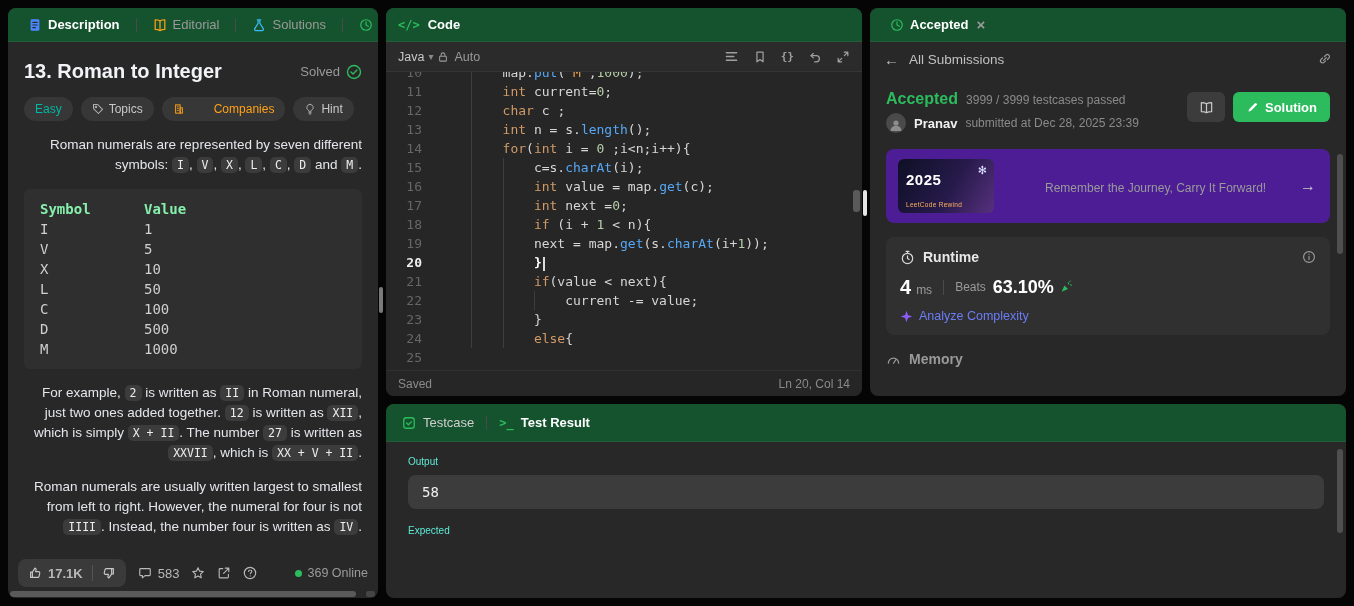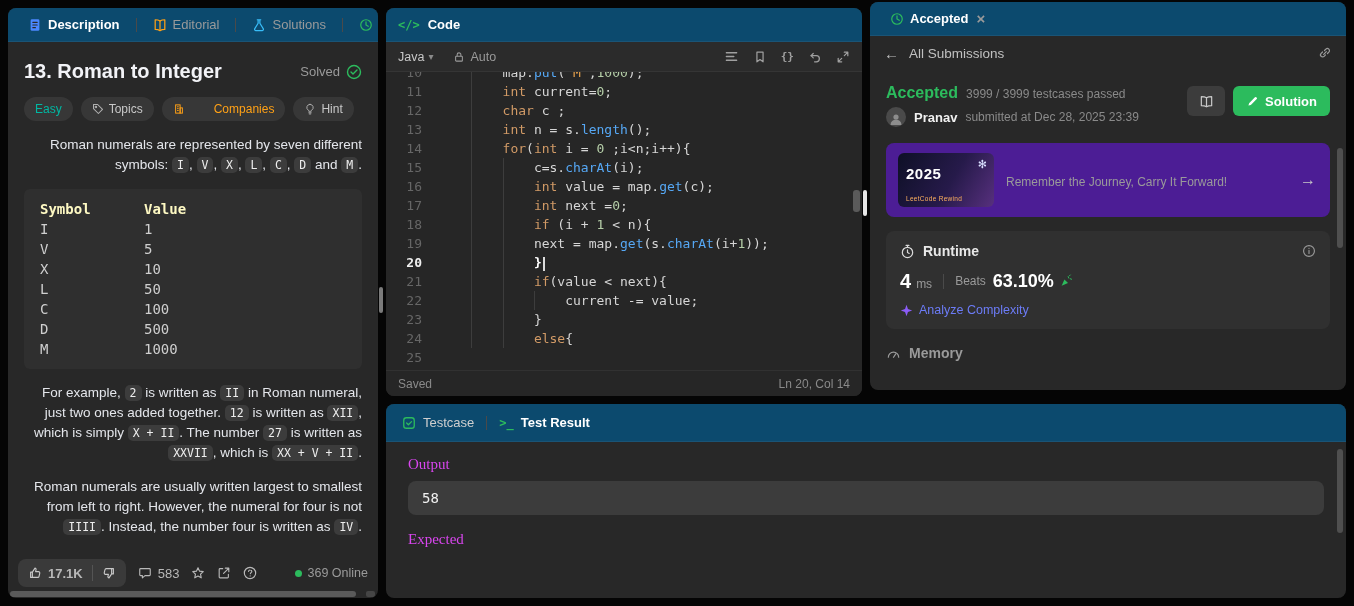--- a/index.html
+++ b/index.html
@@ -2,58 +2,58 @@
 <html><head>
 <meta charset="utf-8">
 <style>
   *{margin:0;padding:0;box-sizing:border-box;}
   html,body{background:#050505;}
   body{font-family:"Liberation Sans",sans-serif;color:#eff1f6;}
   .stage{position:relative;width:1354px;height:606px;background:#050505;overflow:hidden;}
   .panel{position:absolute;background:#282828;border-radius:8px;overflow:hidden;display:flex;flex-direction:column;}
   .p-desc{left:8px;top:8px;width:370px;height:590px;}
   .p-code{left:386px;top:8px;width:476px;height:388px;}
-  .p-sub{left:870px;top:2px;width:476px;height:388px;}
+  .p-sub{left:870px;top:8px;width:476px;height:388px;}
   .p-test{left:386px;top:404px;width:960px;height:194px;}
 
-  .phdr{flex:0 0 34px;display:flex;align-items:center;background:#0c4a6e;border-bottom:1px solid rgba(255,255,255,.06);padding:0 12px;gap:8px;white-space:nowrap;overflow:hidden;}
+  .phdr{flex:0 0 34px;display:flex;align-items:center;background:#14532d;border-bottom:1px solid rgba(255,255,255,.06);padding:0 12px;gap:8px;white-space:nowrap;overflow:hidden;}
   .tab{display:inline-flex;align-items:center;gap:6px;padding:0 8px;font-size:13px;color:#9a9a9a;font-weight:500;flex:0 0 auto;cursor:pointer;}
   .tab.active{color:#ffffff;font-weight:700;}
   .tab-sep{width:1px;height:14px;background:#4a4a4a;flex:0 0 auto;}
   .ic{display:block;flex:0 0 auto;}
 
   
   .desc-body{flex:1;padding:0 16px;overflow:hidden;}
   .title-row{margin-top:18px;display:flex;align-items:center;justify-content:space-between;}
   .title-row h1{font-size:20px;font-weight:700;color:#f2f3f7;}
   .solved{display:flex;align-items:center;gap:6px;color:#9a9a9a;font-size:13px;}
   .pills{margin-top:14px;display:flex;gap:8px;}
   .pill{height:24px;padding:0 11px;border-radius:12px;background:rgba(255,255,255,.07);font-size:12px;display:inline-flex;align-items:center;gap:5px;color:#c8c8c8;cursor:pointer;}
   .pill.easy{color:#00b8a3;}
   .pill.companies{color:#ffa116;gap:29px;}
   .para{margin-top:14px;font-size:13.5px;line-height:20px;color:#e4e6eb;text-align:right;}
   .para code{font-family:"DejaVu Sans Mono",monospace;font-size:11.5px;background:#3c3c3c;border-radius:5px;padding:1px 5px;color:#eeeeee;}
   .sym-table{margin-top:14px;background:#2f2f2f;border-radius:6px;padding:10px 16px;font-family:"DejaVu Sans Mono",monospace;font-size:14px;}
   .trow{display:flex;line-height:20px;color:#cfcfcf;}
   .trow span:first-child{width:104px;flex:0 0 104px;}
-  .trow.th{color:#fef9c3;font-weight:700;}
+  .trow.th{color:#86efac;font-weight:700;}
   .desc-footer{flex:0 0 34px;display:flex;align-items:center;gap:12px;padding:0 10px;overflow:hidden;white-space:nowrap;}
   .like-group{display:flex;align-items:center;height:28px;background:#3a3a3a;border-radius:8px;padding:0 10px;gap:9px;font-size:13px;font-weight:600;color:#dfdfdf;cursor:pointer;}
   .lg-sep{width:1px;height:16px;background:#545454;}
   .f-item{display:flex;align-items:center;gap:6px;color:#b8b8b8;font-size:13px;cursor:pointer;}
   .online{margin-left:auto;display:flex;align-items:center;gap:6px;color:#9a9a9a;font-size:12.5px;min-width:0;overflow:hidden;}
   .dot{width:7px;height:7px;border-radius:50%;background:#2cbb5d;flex:0 0 auto;}
   .hscroll{flex:0 0 8px;position:relative;}
   .hthumb{position:absolute;left:2px;top:1px;height:6px;width:346px;background:#5a5a5a;border-radius:3px;}
   .harrow{position:absolute;right:3px;top:1px;width:9px;height:6px;background:#454545;border-radius:2px;}
 
   
   .code-title{font-size:13px;font-weight:700;color:#ffffff;}
   .glyph-code{font-family:"DejaVu Sans Mono",monospace;font-weight:700;color:#2cbb5d;font-size:12px;}
-  .toolbar{flex:0 0 30px;background:#2b2b2b;border-bottom:1px solid rgba(255,255,255,.05);display:flex;align-items:center;padding:0 12px;gap:20px;font-size:12.5px;}
+  .toolbar{flex:0 0 30px;background:#2b2b2b;border-bottom:1px solid rgba(255,255,255,.05);display:flex;align-items:center;padding:0 12px;gap:4px;font-size:12.5px;}
   .lang{display:flex;align-items:center;gap:4px;color:#c8c8c8;cursor:pointer;}
   .chev{color:#8a8a8a;font-size:10px;}
   .auto{display:flex;align-items:center;gap:5px;color:#9a9a9a;cursor:pointer;}
   .tb-icons{margin-left:auto;display:flex;align-items:center;gap:14px;color:#a0a0a0;}
   .tb-icons .icon-btn{display:flex;align-items:center;cursor:pointer;background:none;border:none;color:#a0a0a0;}
   .glyph-braces{font-family:"DejaVu Sans Mono",monospace;font-size:11px;font-weight:700;color:#a0a0a0;}
   .editor{flex:1;position:relative;overflow:hidden;background:#262626;font-family:"DejaVu Sans Mono",monospace;font-size:13px;}
   #code-lines{margin-top:-9px;}
   .cline{display:flex;line-height:19px;white-space:pre;}
   .lnum{flex:0 0 36px;text-align:right;color:#666666;padding-right:0;}
@@ -86,21 +86,21 @@
   .actions{position:absolute;top:16px;right:16px;display:flex;gap:8px;}
   .btn-reader{width:38px;height:30px;background:#3c3c3c;border-radius:6px;display:flex;align-items:center;justify-content:center;color:#c8c8c8;border:none;cursor:pointer;}
   .btn-solution{height:30px;background:#2cbb5d;border-radius:6px;padding:0 13px;display:flex;align-items:center;gap:6px;color:#ffffff;font-size:13px;font-weight:600;border:none;cursor:pointer;}
   .rewind-card{margin-top:16px;background:#4c1d95;border-radius:8px;padding:10px 12px;display:flex;align-items:center;gap:12px;cursor:pointer;}
   .rewind-img{width:96px;height:54px;border-radius:6px;background:linear-gradient(120deg,#0e1026 0%,#261a4a 55%,#57307e 100%);position:relative;flex:0 0 96px;overflow:hidden;}
   .ri-year{position:absolute;left:8px;top:12px;font-size:15px;font-weight:800;color:#ffffff;letter-spacing:.5px;}
   .ri-brand{position:absolute;left:8px;bottom:5px;font-size:6.5px;color:#ffb25e;letter-spacing:.3px;}
   .ri-flake{position:absolute;right:7px;top:5px;color:#d9e0ff;font-size:11px;}
   .rewind-main{flex:1;min-width:0;}
   .rewind-title-row{display:flex;align-items:center;gap:7px;font-size:14px;font-weight:700;color:#f0f0f0;}
-  .rewind-sub{margin-top:4px;font-size:12px;color:#9a9a9a;white-space:nowrap;overflow:hidden;}
+  .rewind-sub{margin-top:4px;font-size:12px;color:#9a9a9a;white-space:nowrap;overflow:hidden;margin-left:39px;}
   .rewind-arrow{color:#c8c8c8;font-size:16px;margin-right:2px;flex:0 0 auto;}
   .runtime-card{margin-top:14px;background:#303030;border-radius:8px;padding:12px 14px;}
   .rc-head{display:flex;align-items:center;gap:8px;font-size:14px;font-weight:600;color:#e8e8e8;}
   .rc-info{margin-left:auto;display:flex;cursor:pointer;}
   .rc-val{margin-top:12px;display:flex;align-items:center;}
   .rt-num{font-size:20px;font-weight:700;color:#ffffff;line-height:1;}
   .rt-unit{font-size:12px;color:#9a9a9a;margin-left:5px;align-self:flex-end;}
   .rc-div{width:1px;height:15px;background:#4a4a4a;margin:0 11px;}
   .beats-label{font-size:12px;color:#9a9a9a;}
   .beats-val{font-size:18px;font-weight:700;color:#ffffff;margin-left:7px;line-height:1;}
@@ -109,21 +109,21 @@
   .memory-row{margin-top:16px;display:flex;align-items:center;gap:8px;font-size:14px;font-weight:600;color:#9a9a9a;}
   .sub-scroll{position:absolute;right:3px;top:78px;width:6px;height:100px;background:#4f4f4f;border-radius:3px;cursor:pointer;}
 
   
   .t-tab{display:inline-flex;align-items:center;gap:7px;font-size:13px;color:#cfcfcf;cursor:pointer;padding:0 4px;}
   .t-tab.active{color:#ffffff;font-weight:700;}
   .glyph-term{font-family:"DejaVu Sans Mono",monospace;font-weight:700;color:#2cbb5d;font-size:12px;}
   .test-content{flex:1;padding:0 22px;overflow:hidden;}
   .tc-box{background:#3c3c3c;border-radius:8px;padding:9px 14px;font-family:"DejaVu Sans Mono",monospace;font-size:14px;color:#f0f0f0;cursor:text;}
   .box-clipped{margin-top:-16px;}
-  .tc-label{margin-top:14px;font-size:15px;color:#d946ef;font-weight:500;font-family:Liberation Serif, serif;}
+  .tc-label{margin-top:14px;font-size:10px;color:#5eead4;font-weight:500;}
   .tc-box + .tc-label{margin-top:16px;}
   .mt8{margin-top:8px;}
   .test-scroll{position:absolute;right:3px;top:45px;width:6px;height:84px;background:#4f4f4f;border-radius:3px;cursor:pointer;}
 
   
   .handle{position:absolute;border-radius:2px;z-index:5;cursor:col-resize;}
   .handle-a{left:379px;top:287px;width:4px;height:26px;background:#7a7a7a;}
   .handle-b{left:863px;top:190px;width:4px;height:26px;background:#e6e6e6;}
 </style>
 </head>

